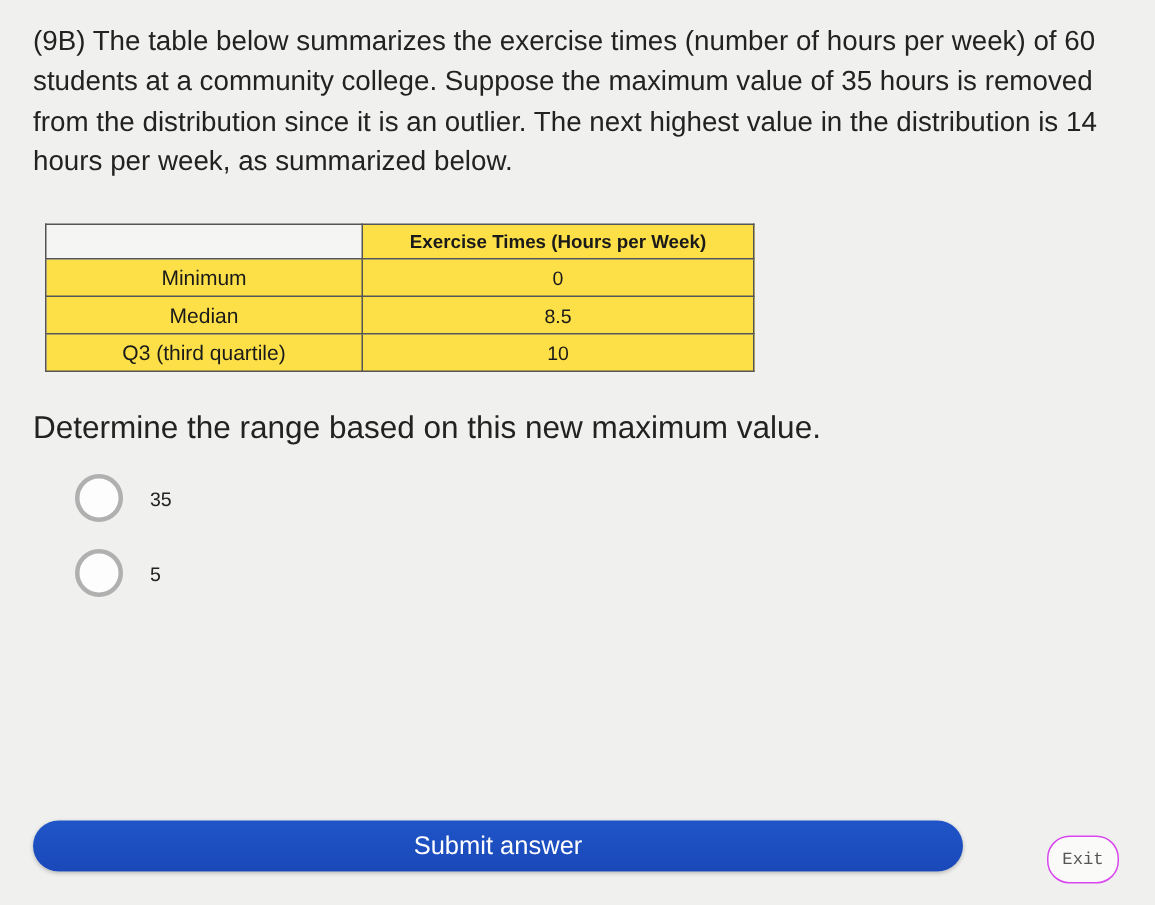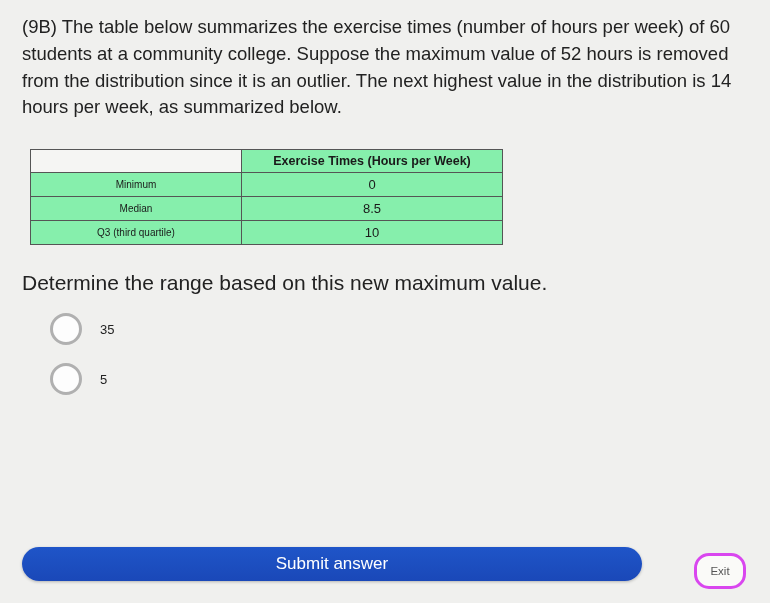--- a/index.html
+++ b/index.html
@@ -26,28 +26,28 @@
   table.data {
     border-collapse: collapse;
     margin-left: 8px;
     margin-bottom: 26px;
     font-size: 13px;
   }
   table.data th, table.data td {
     border: 1px solid #555;
     padding: 4px 10px;
     text-align: center;
-    background: #86efac;
+    background: #fde047;
   }
   table.data th {
     font-weight: bold;
     font-size: 12.5px;
   }
   table.data td.label {
-    font-size: 10px;
+    font-size: 14px;
     width: 190px;
   }
   table.data td.val {
     width: 240px;
   }
   .instruction {
     font-size: 21px;
     color: #222;
     margin-bottom: 18px;
   }
@@ -82,39 +82,40 @@
     justify-content: center;
     font-weight: 500;
     box-shadow: 0 1px 3px rgba(0,0,0,0.25);
   }
   .exit-btn {
     position: absolute;
     right: 24px;
     bottom: 14px;
     width: 46px;
     height: 30px;
-    border: 3px solid #d946ef;
+    border: 1px solid #d946ef;
     border-radius: 15px;
     background: #fafaf8;
     display: flex;
     align-items: center;
     justify-content: center;
     font-size: 11.5px;
     color: #555;
+    font-family: Liberation Mono, monospace;
   }
   
   table.data tr:first-child td.label {
     background: #f5f5f3;
   }
 </style>
 </head>
 <body>
 
 <div class="page">
-  <div class="question-text">(9B) The table below summarizes the exercise times (number of hours per week) of 60 students at a community college. Suppose the maximum value of 52 hours is removed from the distribution since it is an outlier. The next highest value in the distribution is 14 hours per week, as summarized below.</div>
+  <div class="question-text">(9B) The table below summarizes the exercise times (number of hours per week) of 60 students at a community college. Suppose the maximum value of 35 hours is removed from the distribution since it is an outlier. The next highest value in the distribution is 14 hours per week, as summarized below.</div>
 
   <table class="data">
     <tbody>
         <tr>
       <td class="label"></td>
       <th class="val">Exercise Times (Hours per Week)</th>
     </tr>
     <tr>
       <td class="label">Minimum</td>
       <td class="val">0</td>

